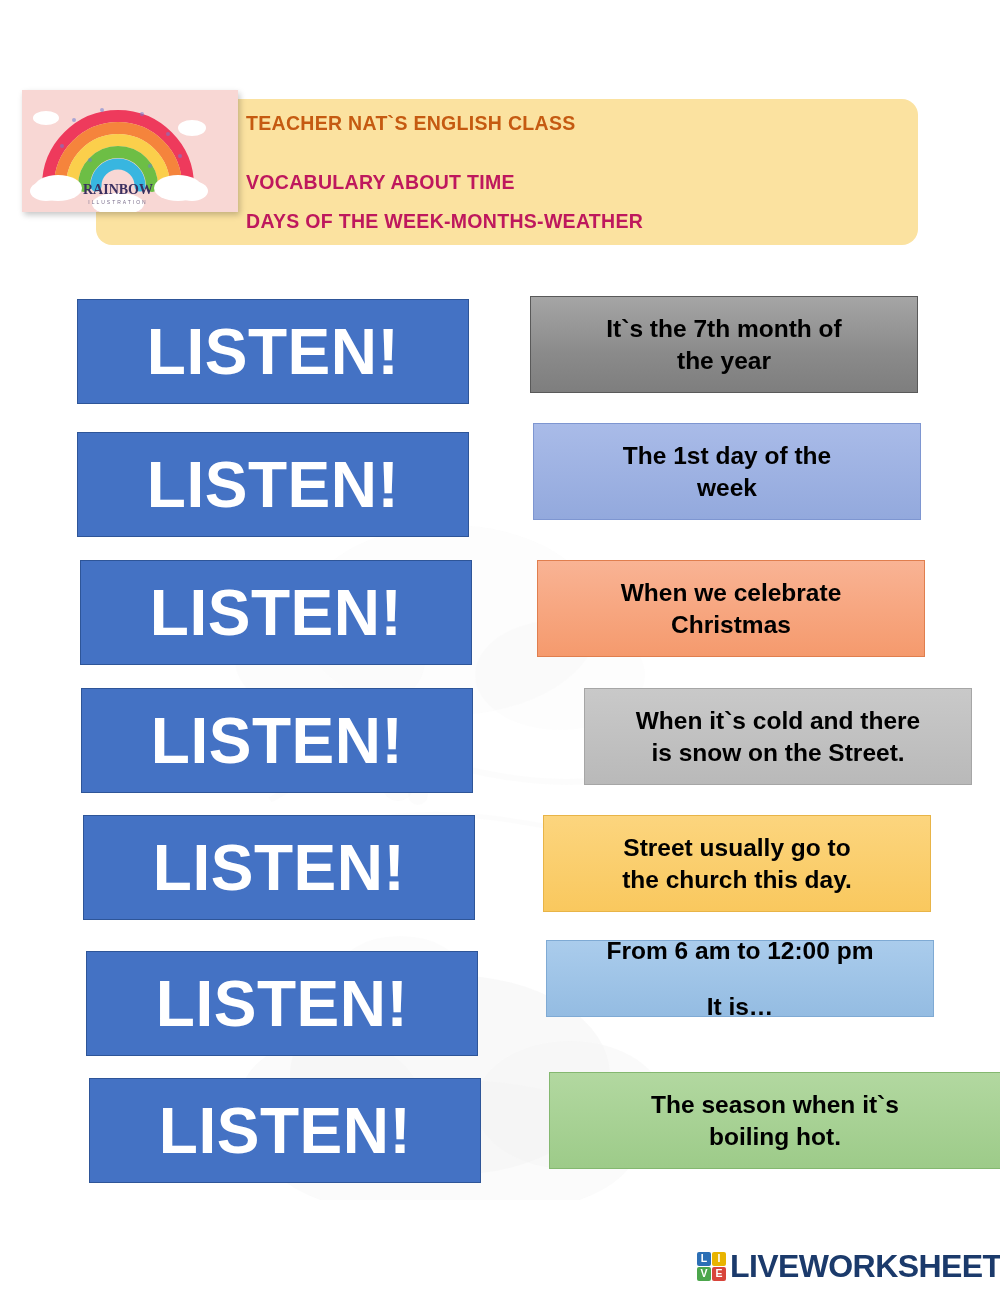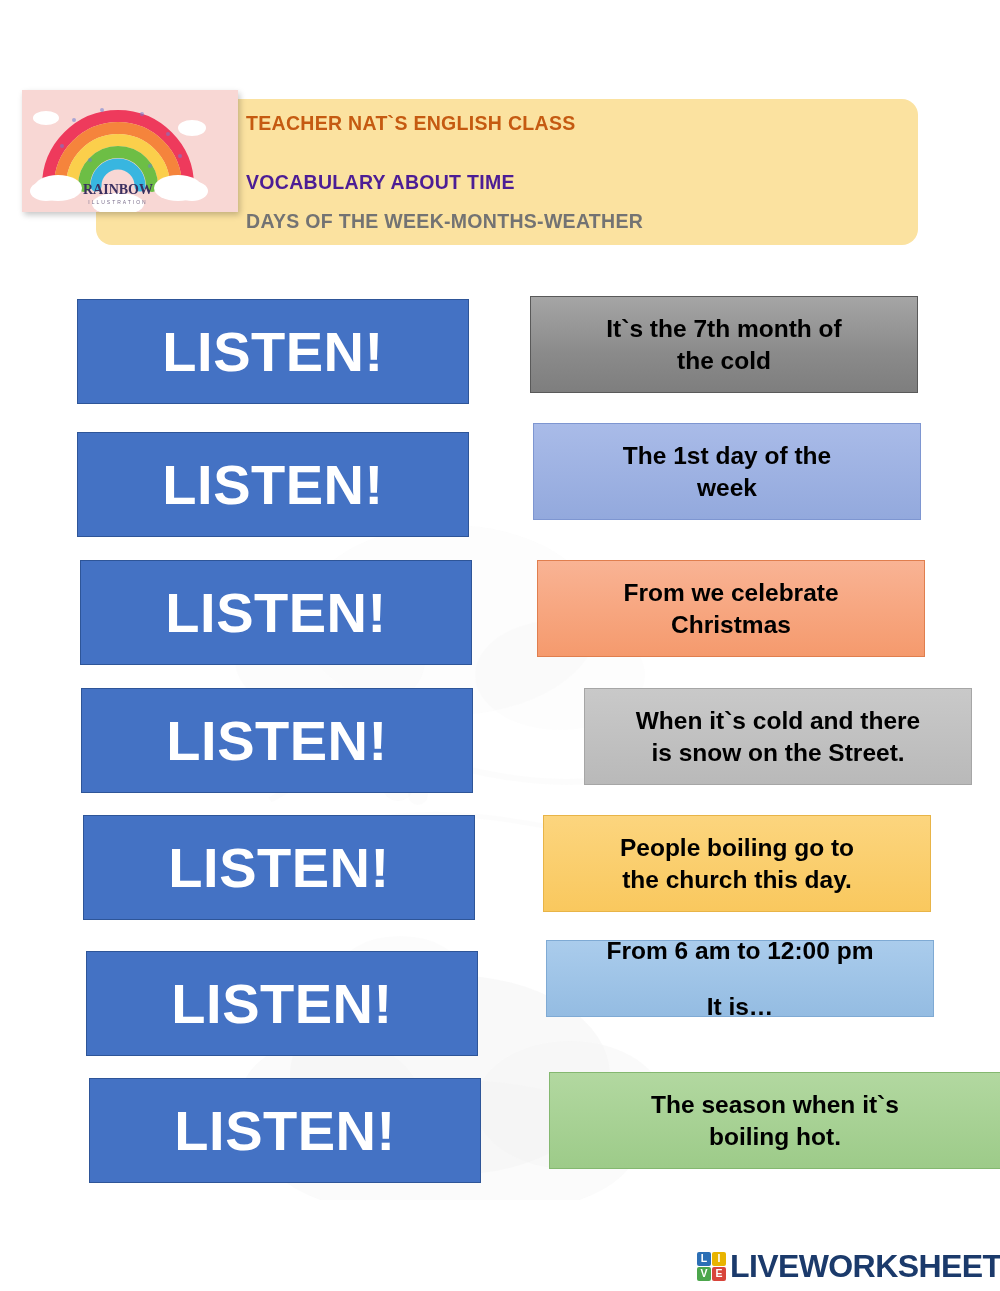--- a/index.html
+++ b/index.html
@@ -73,21 +73,21 @@
     z-index: 3;
   }
   #logo svg { display: block; }
 
   
   .listen-btn {
     position: absolute;
     background: #4472C4;
     border: 1px solid #2E5598;
     color: #ffffff;
-    font-size: 56px;
+    font-size: 64px;
     font-weight: bold;
     letter-spacing: 0.5px;
     display: flex;
     align-items: center;
     justify-content: center;
     box-sizing: border-box;
     z-index: 4;
   }
 
   
@@ -160,22 +160,22 @@
       <ellipse cx="300" cy="650" rx="185" ry="70" opacity="0.34"></ellipse>
       <circle cx="248" cy="285" r="16" opacity="0.25"></circle>
       <circle cx="268" cy="295" r="10" opacity="0.22"></circle>
     </g>
   </svg>
 </div>
 
 <div id="header-band" style="background: rgb(251, 226, 160);">
   <div id="header-text">
     <div class="header-line" style="color: rgb(197, 90, 17);">TEACHER NAT`S ENGLISH CLASS</div>
-    <div class="header-line" style="color: #4c1d95; margin-top: 20px;">VOCABULARY ABOUT TIME</div>
-    <div class="header-line" style="color: #737373;">DAYS OF THE WEEK-MONTHS-WEATHER</div>
+    <div class="header-line" style="color: #be185d; margin-top: 20px;">VOCABULARY ABOUT TIME</div>
+    <div class="header-line" style="color: #be185d;">DAYS OF THE WEEK-MONTHS-WEATHER</div>
   </div>
 </div>
 
 <div id="logo">
   <svg viewBox="0 0 192 122" width="192" height="122" xmlns="http://www.w3.org/2000/svg">
     <rect x="0" y="0" width="192" height="122" fill="#F8D7D4"></rect>
     <g fill="none" stroke-linecap="round">
       <path d="M26 96 a70 70 0 0 1 140 0" stroke="#EE3A5C" stroke-width="12"></path>
       <path d="M38 96 a58 58 0 0 1 116 0" stroke="#F5843C" stroke-width="12"></path>
       <path d="M50 96 a46 46 0 0 1 92 0" stroke="#FBCF4B" stroke-width="12"></path>
@@ -224,44 +224,44 @@
 <div class="listen-btn" style="left: 86px; top: 951px; width: 392px; height: 105px; background: rgb(68, 114, 196); color: rgb(255, 255, 255);">
     <span>LISTEN!</span>
   </div>
 <div class="listen-btn" style="left: 89px; top: 1078px; width: 392px; height: 105px; background: rgb(68, 114, 196); color: rgb(255, 255, 255);">
     <span>LISTEN!</span>
   </div>
 
 <div class="answer-card" style="left: 530px; top: 296px; width: 388px; height: 97px; background: linear-gradient(rgb(165, 165, 165) 0%, rgb(138, 138, 138) 60%, rgb(126, 126, 126) 100%); border: 1px solid rgb(89, 89, 89);">
   <div>
       <span>It`s the 7th month of</span>
-      <span>the cold</span>
+      <span>the year</span>
     </div>
 </div>
 <div class="answer-card" style="left: 533px; top: 423px; width: 388px; height: 97px; background: linear-gradient(rgb(169, 187, 232) 0%, rgb(147, 169, 221) 100%); border: 1px solid rgb(126, 150, 209);">
   <div>
       <span>The 1st day of the</span>
       <span>week</span>
     </div>
 </div>
 <div class="answer-card" style="left: 537px; top: 560px; width: 388px; height: 97px; background: linear-gradient(rgb(249, 179, 148) 0%, rgb(245, 154, 109) 100%); border: 1px solid rgb(224, 126, 78);">
   <div>
-      <span>From we celebrate</span>
+      <span>When we celebrate</span>
       <span>Christmas</span>
     </div>
 </div>
 <div class="answer-card" style="left: 540px; top: 688px; width: 388px; height: 97px; background: linear-gradient(rgb(201, 201, 201) 0%, rgb(185, 185, 185) 100%); border: 1px solid rgb(166, 166, 166); margin-left: 44px;">
   <div>
       <span>When it`s cold and there</span>
       <span>is snow on the Street.</span>
     </div>
 </div>
 <div class="answer-card" style="left: 543px; top: 815px; width: 388px; height: 97px; background: linear-gradient(rgb(252, 213, 126) 0%, rgb(249, 200, 94) 100%); border: 1px solid rgb(232, 180, 71);">
   <div>
-      <span>People boiling go to</span>
+      <span>Street usually go to</span>
       <span>the church this day.</span>
     </div>
 </div>
 <div class="answer-card" style="left: 546px; top: 940px; width: 388px; height: 77px; background: linear-gradient(rgb(170, 204, 236) 0%, rgb(148, 188, 226) 100%); border: 1px solid rgb(127, 170, 212);">
   <div>
       <span>From 6 am to 12:00 pm</span>
       <span class="line2-gap">It is…</span>
     </div>
 </div>
 <div class="answer-card" style="left: 549px; top: 1072px; width: 452px; height: 97px; background: linear-gradient(rgb(178, 216, 160) 0%, rgb(157, 203, 137) 100%); border: 1px solid rgb(132, 184, 112);">

